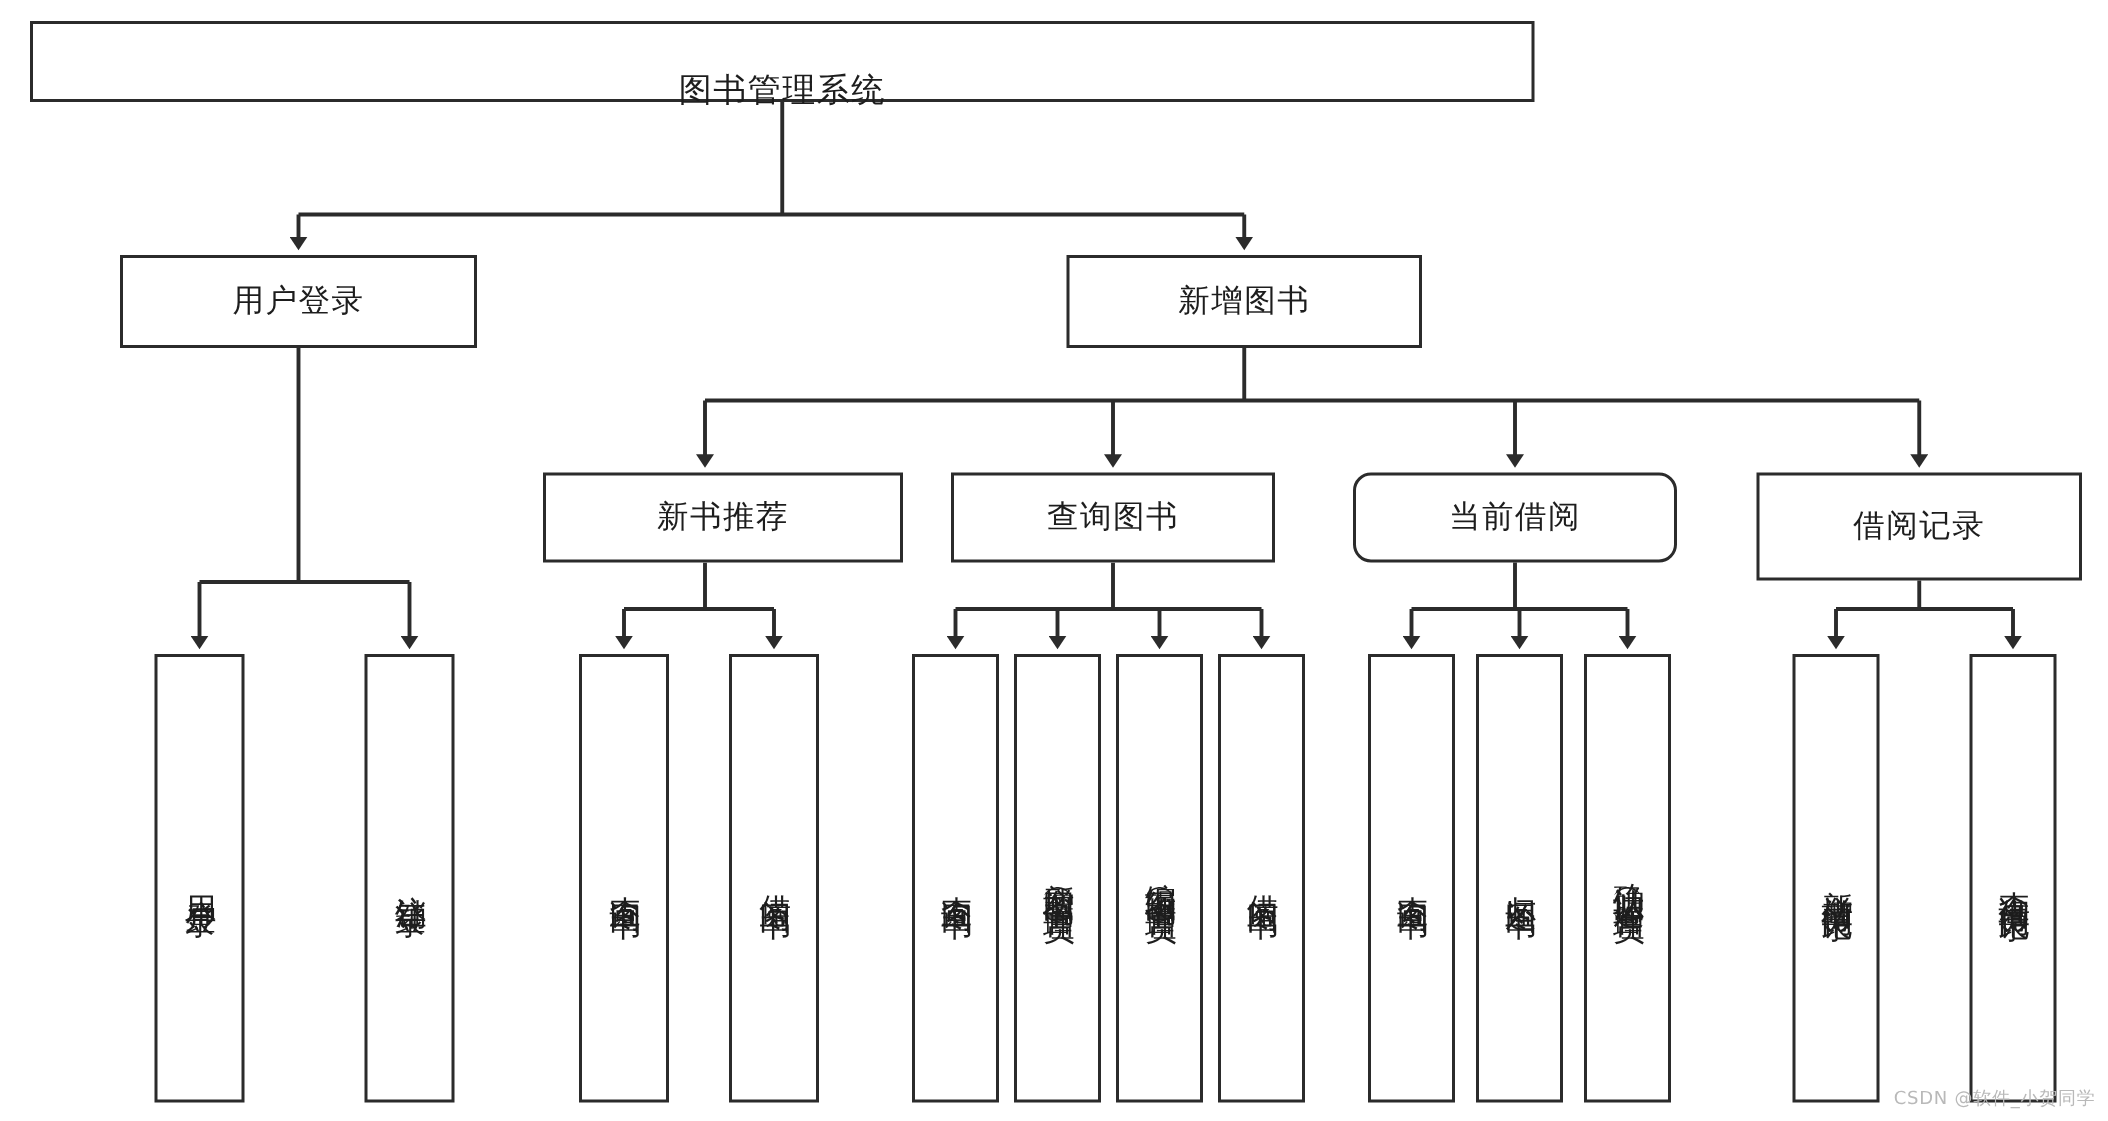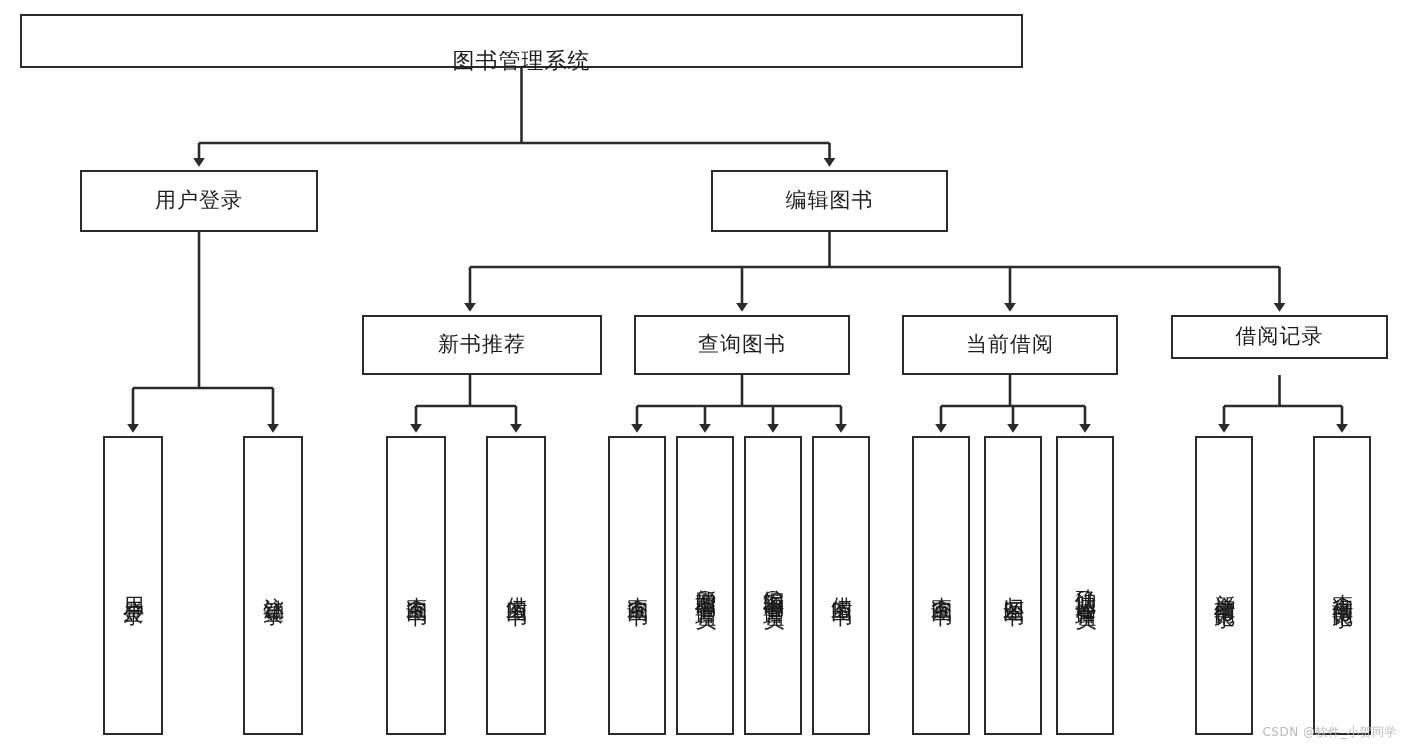--- a/index.html
+++ b/index.html
@@ -115,32 +115,32 @@
   </svg>
 
   <div class="watermark">CSDN @软件_小贺同学</div>
 <div class="node horiz root" style="left: 20px; top: 14px; width: 1003px; height: 54px;">
       <span class="label">图书管理系统</span>
     </div>
     <div class="node horiz" style="left: 80px; top: 170px; width: 238px; height: 62px;">
       <span class="label">用户登录</span>
     </div>
     <div class="node horiz" style="left: 711px; top: 170px; width: 237px; height: 62px;">
-      <span class="label">编辑图书</span>
+      <span class="label">新增图书</span>
     </div>
     <div class="node horiz" style="left: 362px; top: 315px; width: 240px; height: 60px;">
       <span class="label">新书推荐</span>
     </div>
     <div class="node horiz" style="left: 634px; top: 315px; width: 216px; height: 60px;">
       <span class="label">查询图书</span>
     </div>
-    <div class="node horiz" style="left: 902px; top: 315px; width: 216px; height: 60px;">
+    <div class="node horiz" style="left: 902px; top: 315px; width: 216px; height: 60px; border-radius: 12px;">
       <span class="label">当前借阅</span>
     </div>
-    <div class="node horiz" style="left: 1171px; top: 315px; width: 217px; height: 44px;">
+    <div class="node horiz" style="left: 1171px; top: 315px; width: 217px; height: 72px;">
       <span class="label">借阅记录</span>
     </div>
     <div class="node vert" style="left: 103px; top: 436px; width: 60px; height: 299px;">
       <span class="label">用户登录</span>
     </div>
     <div class="node vert" style="left: 243px; top: 436px; width: 60px; height: 299px;">
       <span class="label">注销登录</span>
     </div>
     <div class="node vert" style="left: 386px; top: 436px; width: 60px; height: 299px;">
       <span class="label">查询图书</span>

